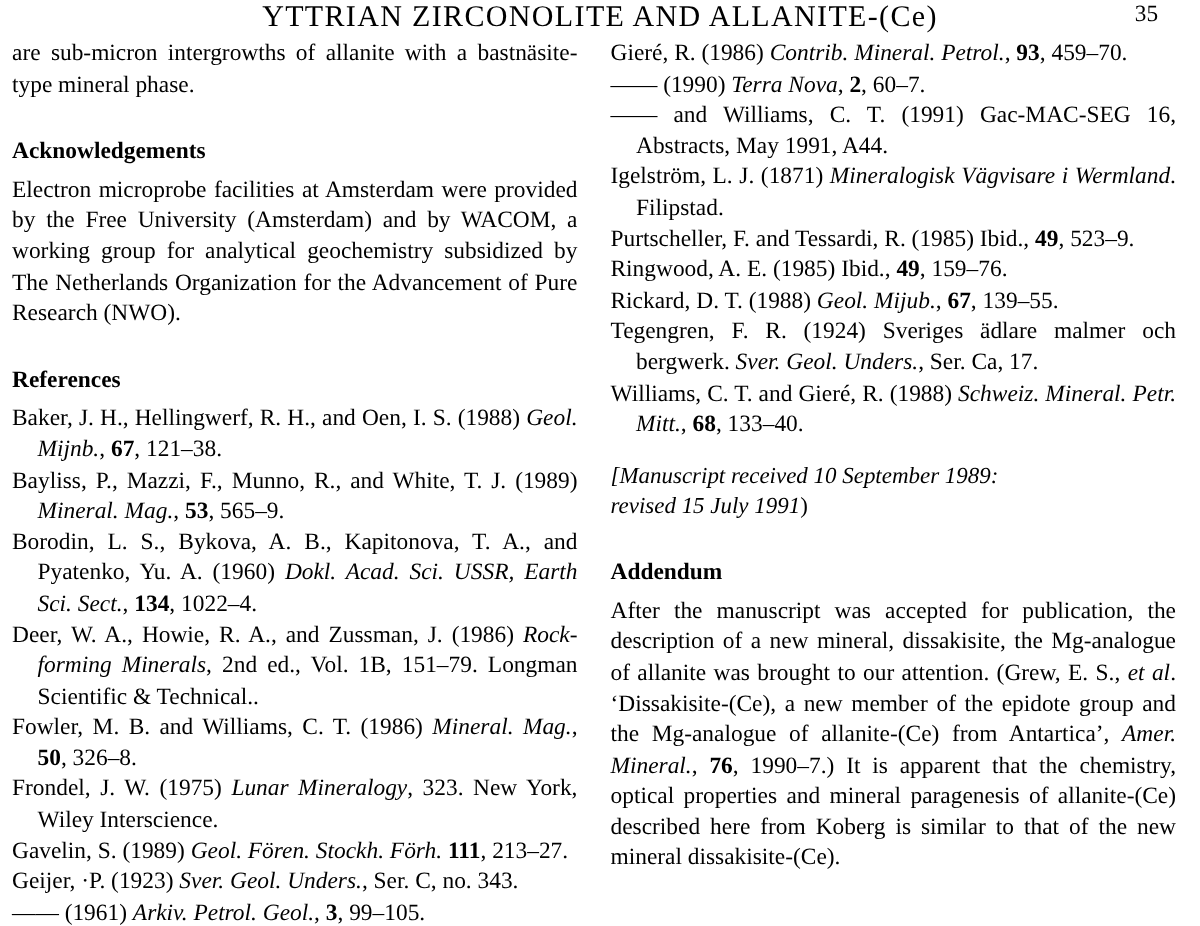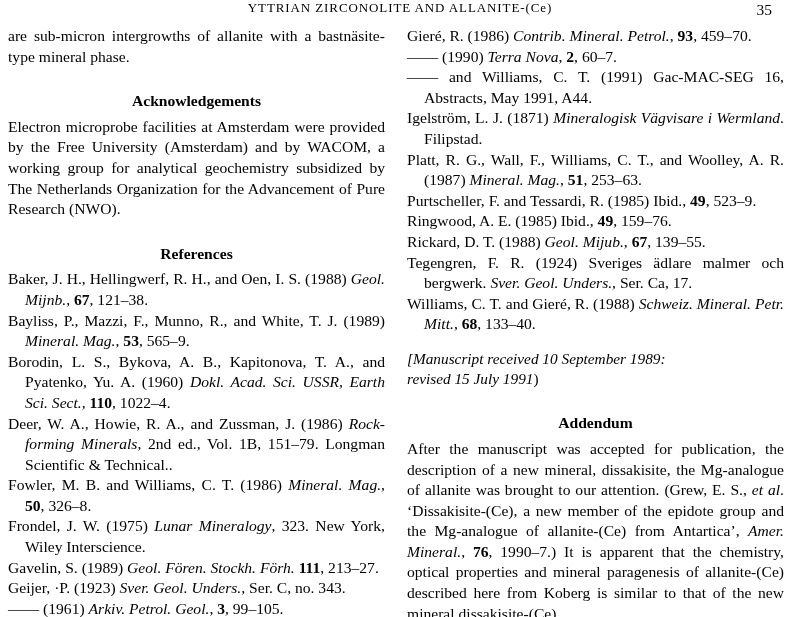--- a/index.html
+++ b/index.html
@@ -25,21 +25,21 @@
 
   
   .running-head {
     position: relative;
     height: 26px;
     display: flex;
     align-items: flex-start;
     justify-content: center;
   }
   .running-title {
-    font-size: 13px;
+    font-size: 20px;
     letter-spacing: 0.9px;
     white-space: nowrap;
     font-variant: normal;
   }
   .folio {
     position: absolute;
     right: 20px;
     top: 1px;
     font-size: 15.5px;
   }
@@ -62,21 +62,21 @@
     text-align: justify;
     text-justify: inter-word;
     margin: 0;
     hyphens: none;
   }
   .para.first { text-indent: 0; font-family: Liberation Serif, serif; }
 
   .section-head {
     font-size: 15.6px;
     font-weight: bold;
-    text-align: center;
+    text-align: left;
     line-height: 20.6px;
     margin: 0;
   }
 
   .spacer-lg { height: 24px; }
   .spacer-md { height: 14px; }
   .spacer-xs { height: 5px; }
 
   
   .ref-list {
@@ -135,38 +135,37 @@
 
       <div class="spacer-lg"></div>
 
       <h2 class="section-head">References</h2>
 
       <div class="spacer-xs"></div>
 
       <ul class="ref-list">
           <li class="ref lastline-left"><span>Baker, J. H., Hellingwerf, R. H., and Oen, I. S. (1988) </span><i>Geol. Mijnb.</i><span>, </span><b>67</b><span>, 121–38.</span></li>
           <li class="ref lastline-left"><span>Bayliss, P., Mazzi, F., Munno, R., and White, T. J. (1989) </span><i>Mineral. Mag.</i><span>, </span><b>53</b><span>, 565–9.</span></li>
-          <li class="ref lastline-left"><span>Borodin, L. S., Bykova, A. B., Kapitonova, T. A., and Pyatenko, Yu. A. (1960) </span><i>Dokl. Acad. Sci. USSR, Earth Sci. Sect.</i><span>, </span><b>110</b><span>, 1022–4.</span></li>
+          <li class="ref lastline-left"><span>Borodin, L. S., Bykova, A. B., Kapitonova, T. A., and Pyatenko, Yu. A. (1960) </span><i>Dokl. Acad. Sci. USSR, Earth Sci. Sect.</i><span>, </span><b>134</b><span>, 1022–4.</span></li>
           <li class="ref lastline-left"><span>Deer, W. A., Howie, R. A., and Zussman, J. (1986) </span><i>Rock-forming Minerals</i><span>, 2nd ed., Vol. 1B, 151–79. Longman Scientific &amp; Technical..</span></li>
           <li class="ref lastline-left"><span>Fowler, M. B. and Williams, C. T. (1986) </span><i>Mineral. Mag.</i><span>, </span><b>50</b><span>, 326–8.</span></li>
           <li class="ref lastline-left"><span>Frondel, J. W. (1975) </span><i>Lunar Mineralogy</i><span>, 323. New York, Wiley Interscience.</span></li>
           <li class="ref lastline-left"><span>Gavelin, S. (1989) </span><i>Geol. Fören. Stockh. Förh.</i><span> </span><b>111</b><span>, 213–27.</span></li>
           <li class="ref lastline-left"><span>Geijer, ·P. (1923) </span><i>Sver. Geol. Unders.</i><span>, Ser. C, no. 343.</span></li>
           <li class="ref lastline-left"><span>—— (1961) </span><i>Arkiv. Petrol. Geol.</i><span>, </span><b>3</b><span>, 99–105.</span></li>
         </ul>
     </div>
 
     <div class="col">
 
       <ul class="ref-list">
           <li class="ref lastline-left"><span>Gieré, R. (1986) </span><i>Contrib. Mineral. Petrol.</i><span>, </span><b>93</b><span>, 459–70.</span></li>
           <li class="ref lastline-left"><span>—— (1990) </span><i>Terra Nova</i><span>, </span><b>2</b><span>, 60–7.</span></li>
           <li class="ref lastline-left"><span>—— and Williams, C. T. (1991) Gac-MAC-SEG 16, Abstracts, May 1991, A44.</span></li>
           <li class="ref lastline-left"><span>Igelström, L. J. (1871) </span><i>Mineralogisk Vägvisare i Wermland</i><span>. Filipstad.</span></li>
-          <li class="ref lastline-left"><span>Platt, R. G., Wall, F., Williams, C. T., and Woolley, A. R. (1987) </span><i>Mineral. Mag.</i><span>, </span><b>51</b><span>, 253–63.</span></li>
           <li class="ref lastline-left"><span>Purtscheller, F. and Tessardi, R. (1985) Ibid., </span><b>49</b><span>, 523–9.</span></li>
           <li class="ref lastline-left"><span>Ringwood, A. E. (1985) Ibid., </span><b>49</b><span>, 159–76.</span></li>
           <li class="ref lastline-left"><span>Rickard, D. T. (1988) </span><i>Geol. Mijub.</i><span>, </span><b>67</b><span>, 139–55.</span></li>
           <li class="ref lastline-left"><span>Tegengren, F. R. (1924) Sveriges ädlare malmer och bergwerk. </span><i>Sver. Geol. Unders.</i><span>, Ser. Ca, 17.</span></li>
           <li class="ref lastline-left"><span>Williams, C. T. and Gieré, R. (1988) </span><i>Schweiz. Mineral. Petr. Mitt.</i><span>, </span><b>68</b><span>, 133–40.</span></li>
         </ul>
 
       <div class="spacer-md"></div>
 
       <div class="manuscript">

